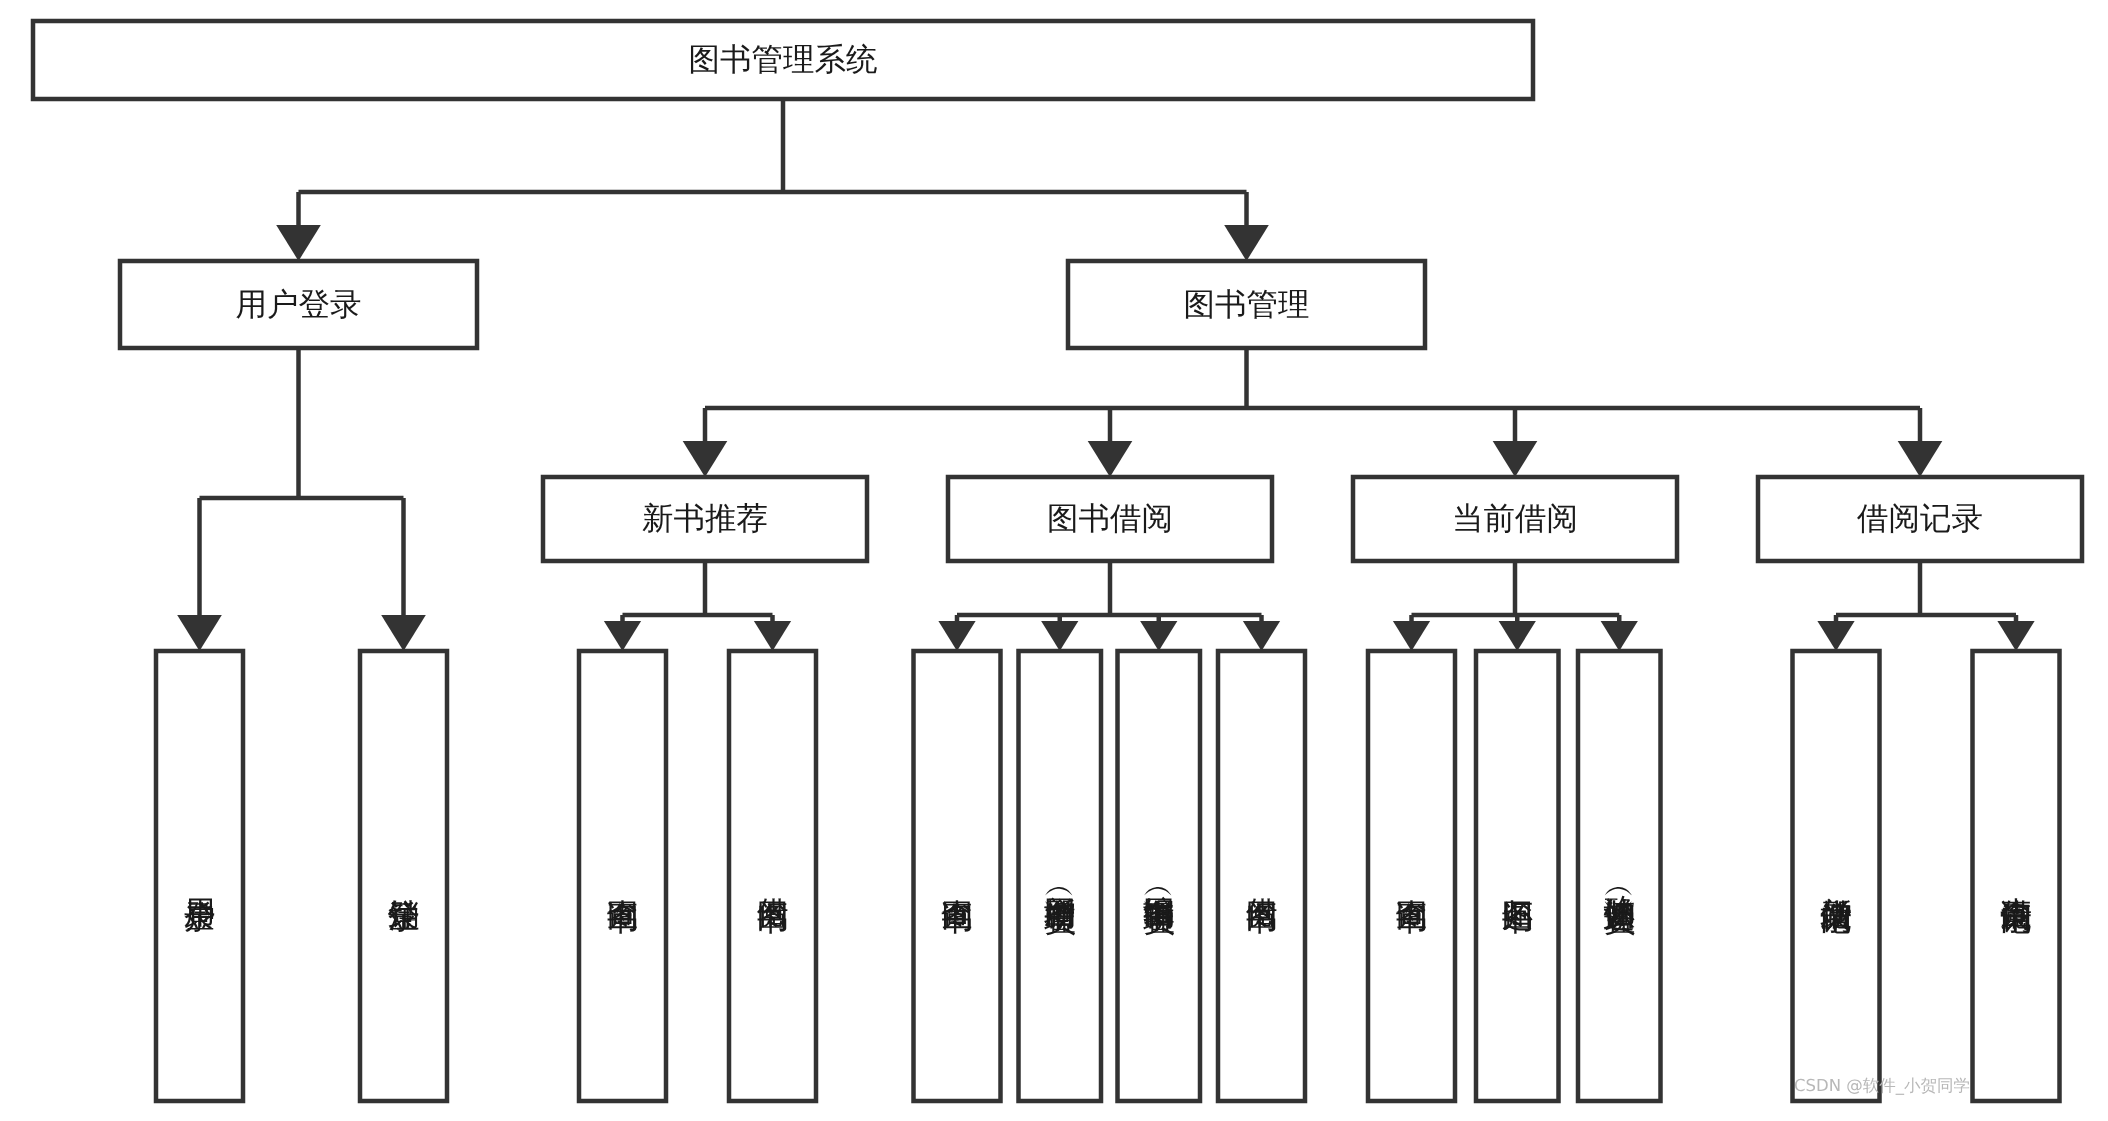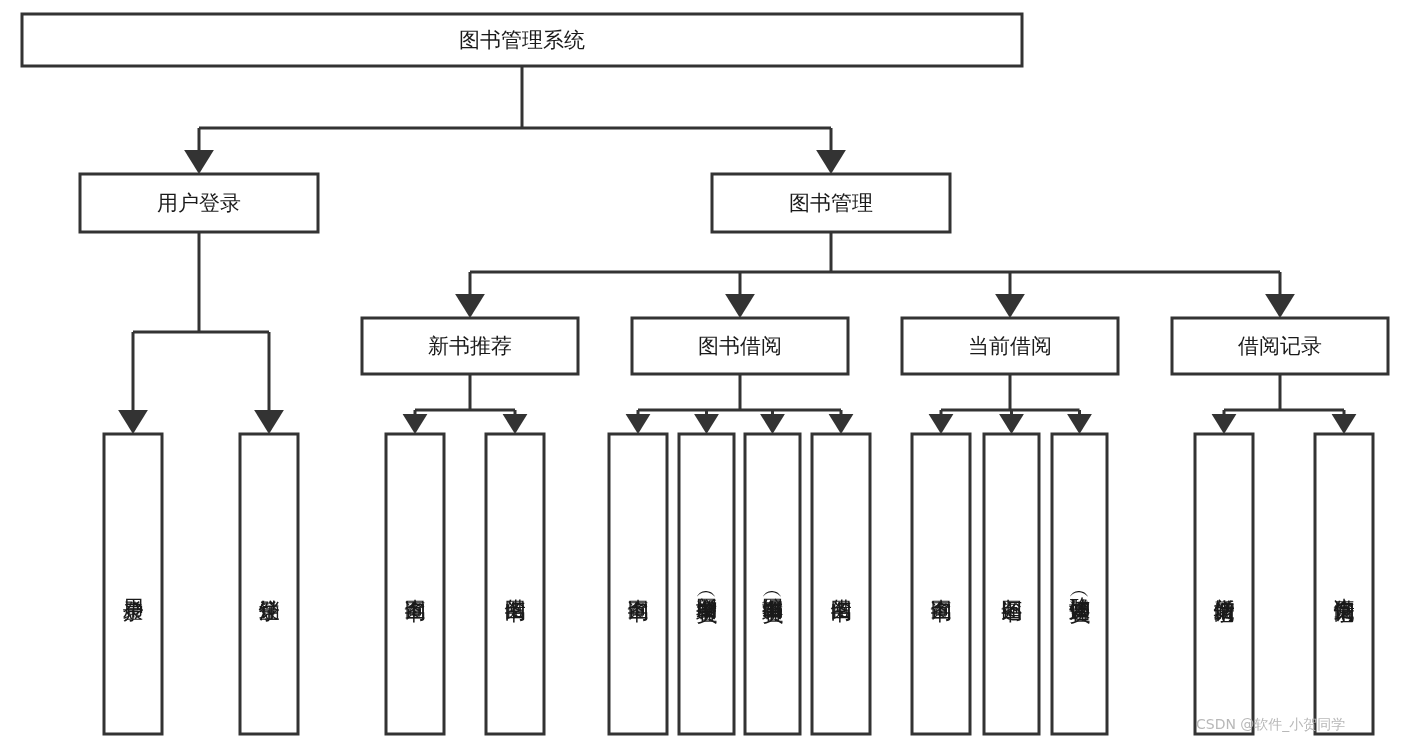--- a/index.html
+++ b/index.html
@@ -62,21 +62,21 @@
     display: flex;
     align-items: center;
     justify-content: center;
     white-space: nowrap;
     pointer-events: none;
     user-select: none;
   }
   .watermark {
     position: absolute;
     font-family: "DejaVu Sans", "Liberation Sans", sans-serif;
-    font-size: 14px;
+    font-size: 11px;
     color: #b8b8b8;
     white-space: nowrap;
     user-select: none;
   }
 </style>
 </head>
 <body>
 
 <div id="diagram-root">
 

